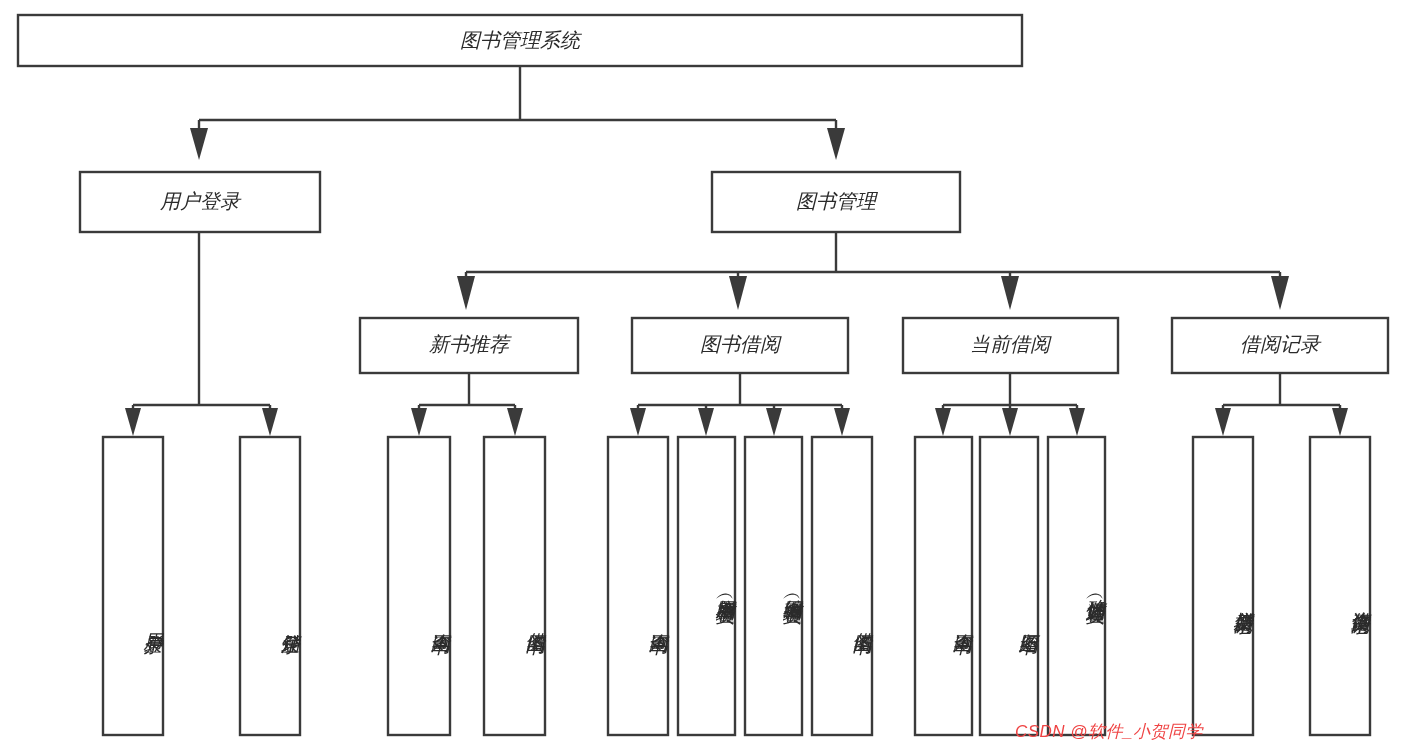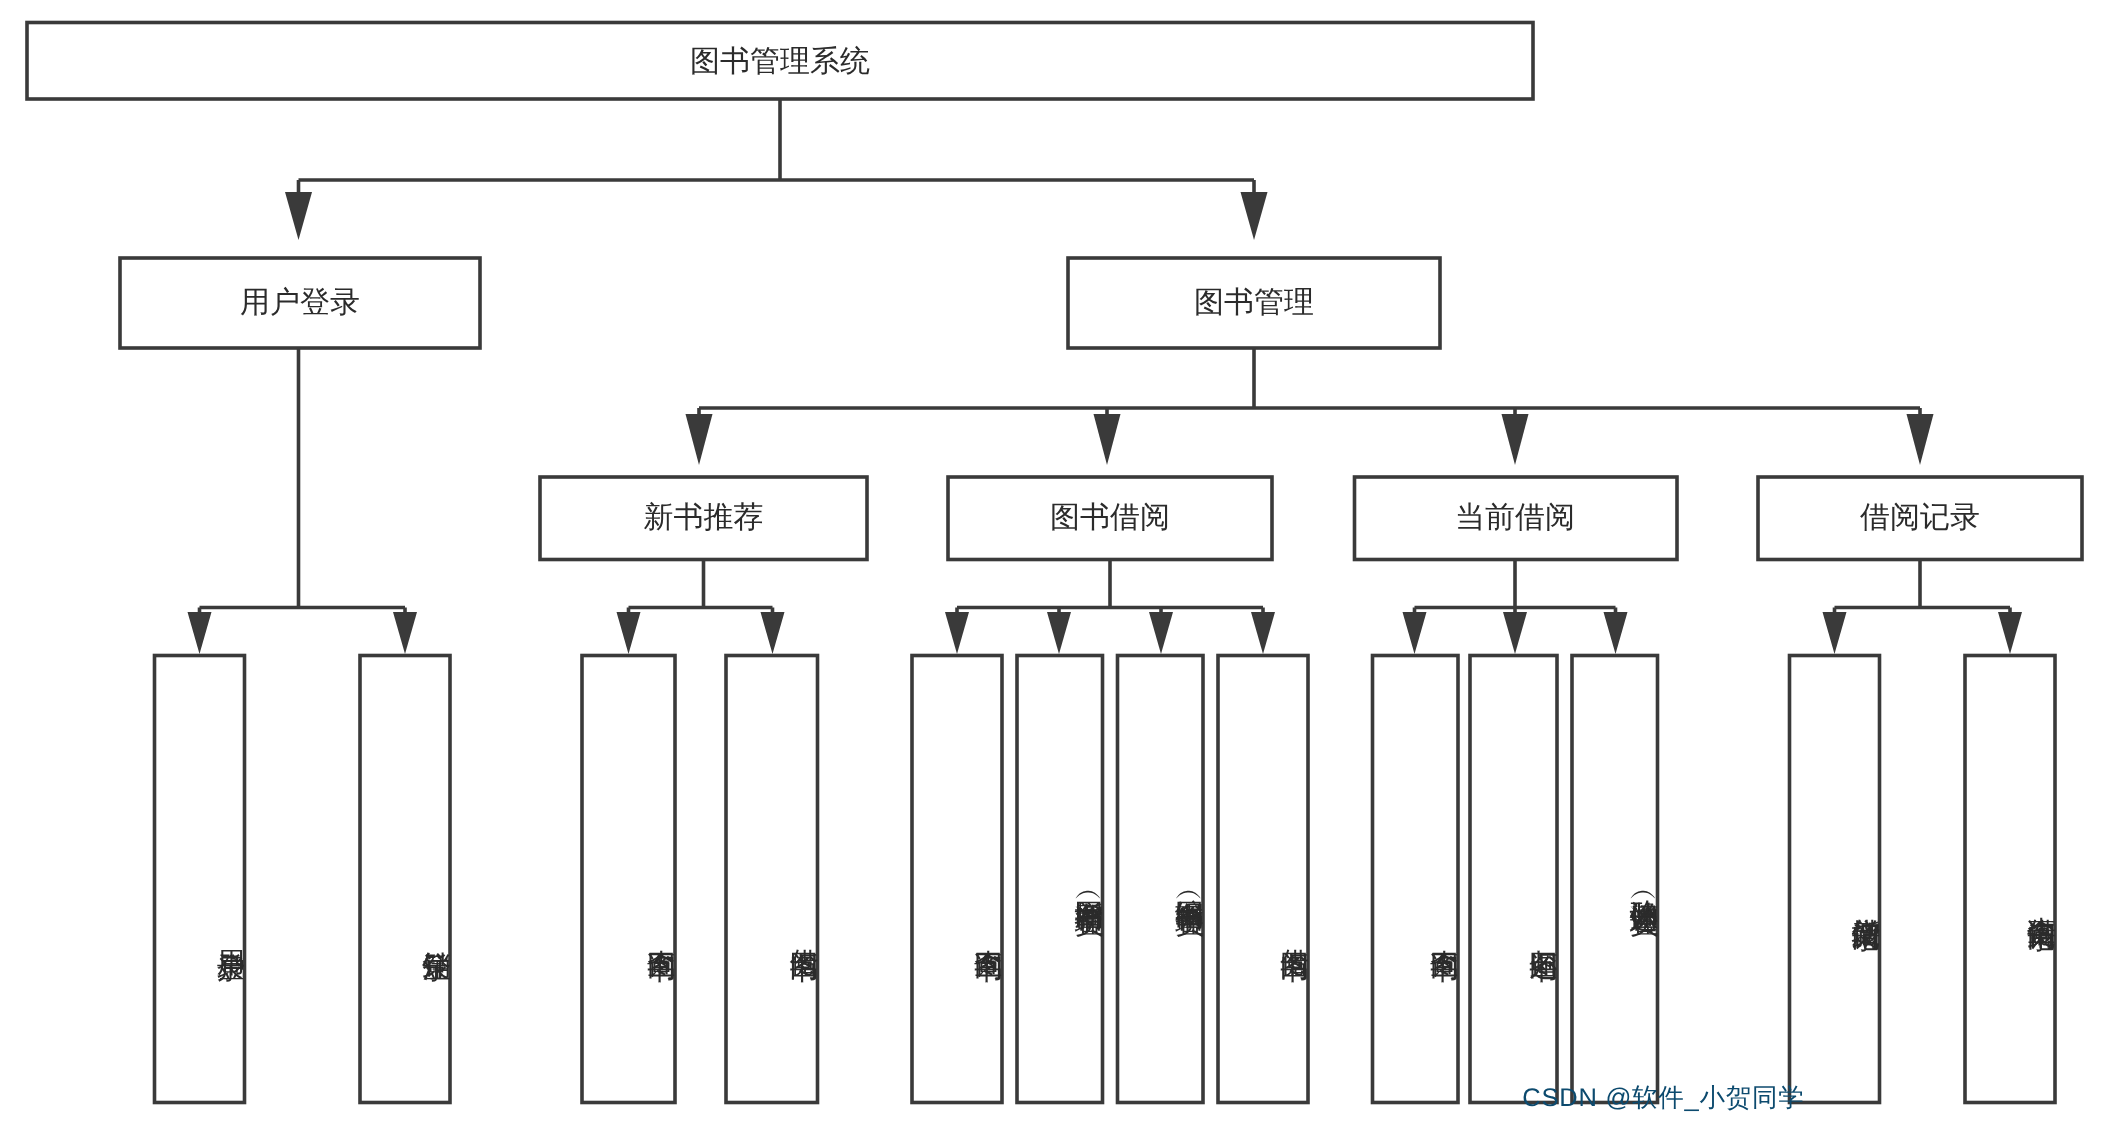--- a/index.html
+++ b/index.html
@@ -11,20 +11,21 @@
     width: 1405px;
     height: 747px;
     font-family: "Liberation Sans", "DejaVu Sans", sans-serif;
     overflow: hidden;
   }
   #diagram-root {
     position: relative;
     width: 1211px;
     height: 747px;
     background: #ffffff;
+    font-style: italic;
   }
   svg.canvas {
     position: absolute;
     top: 0;
     left: 0;
     width: 1405px;
     height: 747px;
   }
   .node-rect {
     fill: #ffffff;
@@ -62,21 +63,21 @@
     display: flex;
     align-items: flex-start;
     justify-content: center;
   }
   .watermark {
     position: absolute;
     right: 8px;
     bottom: 4px;
     font-family: "Liberation Sans", "DejaVu Sans", sans-serif;
     font-size: 17px;
-    color: #0c4a6e;
+    color: #ef4444;
     white-space: nowrap;
     letter-spacing: 0.5px;
   }
 </style>
 </head>
 <body>
 
 <div id="diagram-root">
 
   <svg class="canvas" viewBox="0 0 1405 747">

